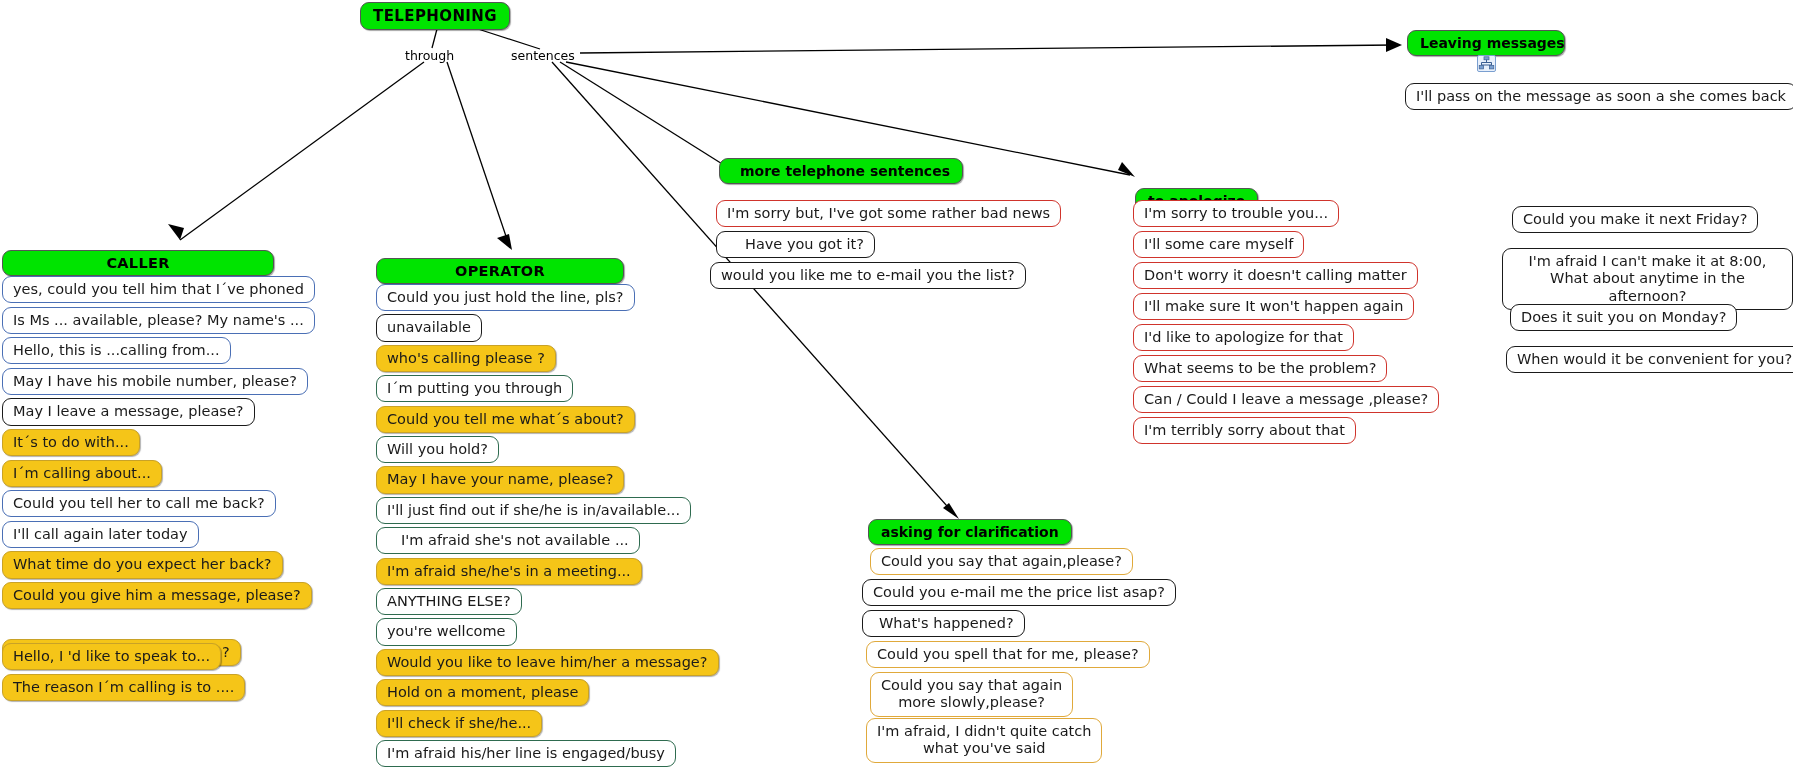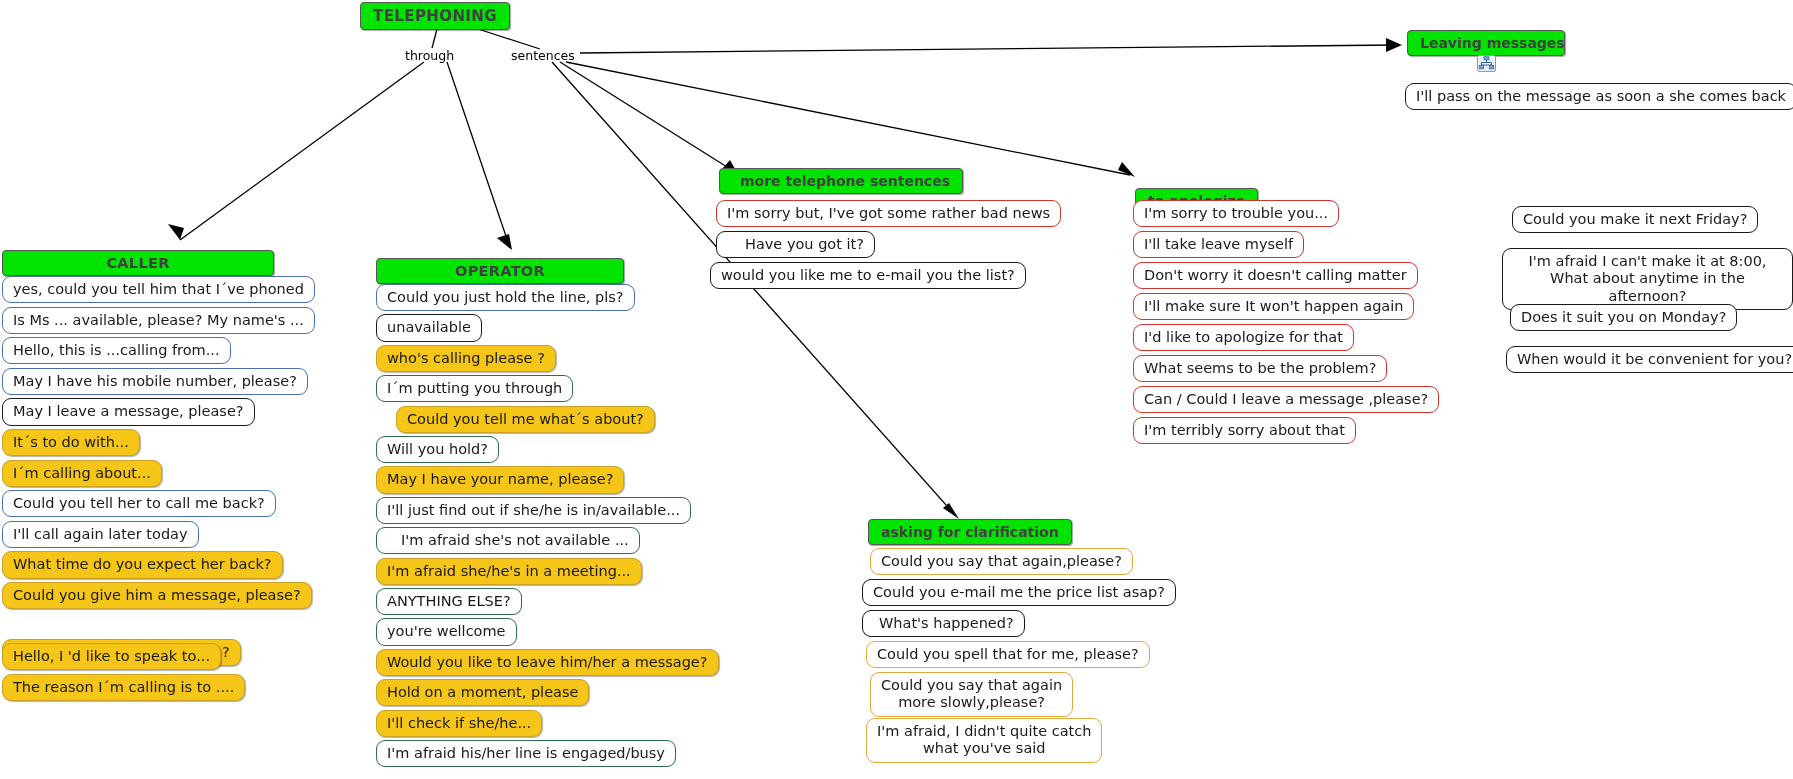--- a/index.html
+++ b/index.html
@@ -24,23 +24,23 @@
   }
   .node {
     position: absolute;
     box-sizing: border-box;
     white-space: nowrap;
   }
   
   .title-pill {
     background: #00e400;
     border: 1px solid #555555;
-    border-radius: 4px;
+    border-radius: 9px;
     font-weight: bold;
-    color: #404040;
+    color: #000000;
     text-align: center;
     padding: 4px 12px;
     box-shadow: 1px 1px 1px rgba(0,0,0,0.35);
   }
   .title-root {
     font-size: 15px;
     letter-spacing: 0.4px;
   }
   .title-col {
     font-size: 14.5px;
@@ -144,45 +144,45 @@
     <div class="node leaf yellow" style="left: 2px; top: 643.2px;">Hello, I 'd like to speak to...</div>
     <div class="node leaf yellow" style="left: 2px; top: 673.8px;">The reason I´m calling is to ....</div>
   </div>
 
 <div class="node title-pill title-col" style="left:376px; top:258px; width:248px;">OPERATOR</div>
 <div id="operator-list">
     <div class="node leaf b-blue" style="left: 376px; top: 284px;">Could you just hold the line, pls?</div>
     <div class="node leaf b-black" style="left: 376px; top: 314.4px;">unavailable</div>
     <div class="node leaf yellow" style="left: 376px; top: 344.8px;">who's calling please ?</div>
     <div class="node leaf b-green" style="left: 376px; top: 375.2px;">I´m putting you through</div>
-    <div class="node leaf yellow" style="left: 376px; top: 405.6px; margin-left: 20px;">Could you tell me what´s about?</div>
+    <div class="node leaf yellow" style="left: 376px; top: 405.6px;">Could you tell me what´s about?</div>
     <div class="node leaf b-green" style="left: 376px; top: 436px;">Will you hold?</div>
     <div class="node leaf yellow" style="left: 376px; top: 466.4px;">May I have your name, please?</div>
     <div class="node leaf b-green" style="left: 376px; top: 496.8px;">I'll just find out if she/he is in/available...</div>
     <div class="node leaf b-green" style="left: 376px; top: 527.2px; padding-left: 24px;">I'm afraid she's not available ...</div>
     <div class="node leaf yellow" style="left: 376px; top: 557.6px;">I'm afraid she/he's in a meeting...</div>
     <div class="node leaf b-green" style="left: 376px; top: 588px;">ANYTHING ELSE?</div>
     <div class="node leaf b-green" style="left: 376px; top: 618.4px;">you're wellcome</div>
     <div class="node leaf yellow" style="left: 376px; top: 648.8px;">Would you like to leave him/her a message?</div>
     <div class="node leaf yellow" style="left: 376px; top: 679.2px;">Hold on a moment, please</div>
     <div class="node leaf yellow" style="left: 376px; top: 709.6px;">I'll check if she/he...</div>
     <div class="node leaf b-green" style="left: 376px; top: 740px;">I'm afraid his/her line is engaged/busy</div>
   </div>
 
-<div class="node title-pill title-sub" style="left:719px; top:168px;padding-left:20px;">more telephone sentences</div>
+<div class="node title-pill title-sub" style="left:719px; top:158px;padding-left:20px;">more telephone sentences</div>
 <div id="more-list">
     <div class="node leaf b-red" style="left: 716px; top: 200px;">I'm sorry but, I've got some rather bad news</div>
     <div class="node leaf b-black" style="left: 716px; top: 231px; padding-left: 28px;">Have you got it?</div>
     <div class="node leaf b-black" style="left: 710px; top: 262px;">would you like me to e-mail  you the list?</div>
   </div>
 
 <div class="node title-pill title-sub" style="left:1135px; top:188px;">to apologize</div>
 <div id="apologize-list">
     <div class="node leaf b-red" style="left: 1133px; top: 200px;">  I'm sorry to trouble you...</div>
-    <div class="node leaf b-red" style="left: 1133px; top: 231px;">I'll take leave myself</div>
+    <div class="node leaf b-red" style="left: 1133px; top: 231px;">I'll some care myself</div>
     <div class="node leaf b-red" style="left: 1133px; top: 262px;">Don't worry it doesn't calling  matter</div>
     <div class="node leaf b-red" style="left: 1133px; top: 293px;">I'll make sure It won't happen again</div>
     <div class="node leaf b-red" style="left: 1133px; top: 324px;">I'd like to apologize for that</div>
     <div class="node leaf b-red" style="left: 1133px; top: 355px;">What seems to be the problem?</div>
     <div class="node leaf b-red" style="left: 1133px; top: 386px;">Can / Could I leave a message ,please?</div>
     <div class="node leaf b-red" style="left: 1133px; top: 417px;">I'm terribly sorry about that</div>
   </div>
 
 <div class="node title-pill title-sub" style="left:868px; top:519px;">asking for clarification</div>
 <div id="clarification-list">

